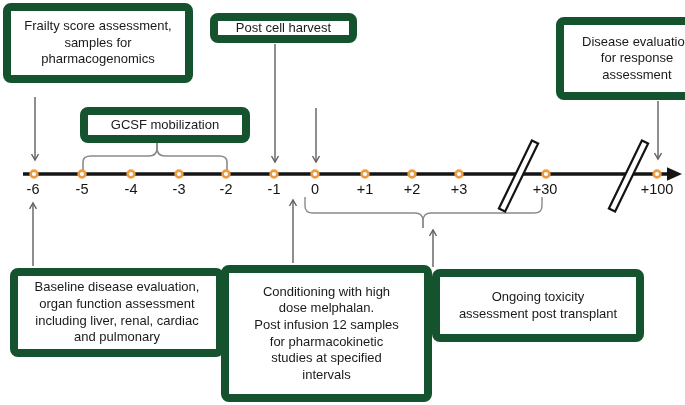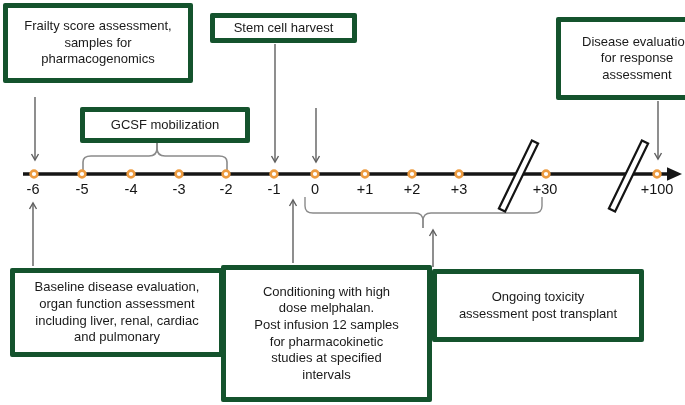--- a/index.html
+++ b/index.html
@@ -12,22 +12,22 @@
     color: #1a1a1a;
     overflow: hidden;
   }
   .layer {
     position: absolute;
     left: 0; top: 0;
   }
   .box {
     position: absolute;
     background: #ffffff;
-    border: 5px solid #14532d;
-    border-radius: 2px;
+    border: 8px solid #14532d;
+    border-radius: 8px;
     display: flex;
     align-items: center;
     justify-content: center;
     text-align: center;
     box-sizing: border-box;
     z-index: 3;
   }
   .box-text {
     white-space: pre-line;
     font-size: 13px;
@@ -133,21 +133,21 @@
     <span class="box-text">Frailty score assessment,
 samples for
 pharmacogenomics</span>
   </div>
 
   <div class="box" style="left:80px; top:107px; width:170px; height:36px;">
     <span class="box-text">GCSF mobilization</span>
   </div>
 
   <div class="box" style="left:210px; top:13px; width:147px; height:30px;">
-    <span class="box-text">Stem cell harvest</span>
+    <span class="box-text">Post cell harvest</span>
   </div>
 
 
   <div class="box" style="left:525px; top:17px; width:162px; height:83px;margin-left:31px;">
     <span class="box-text">Disease evaluation
 for response
 assessment</span>
   </div>
 
   <div class="box" style="left:10px; top:268px; width:214px; height:89px;">

